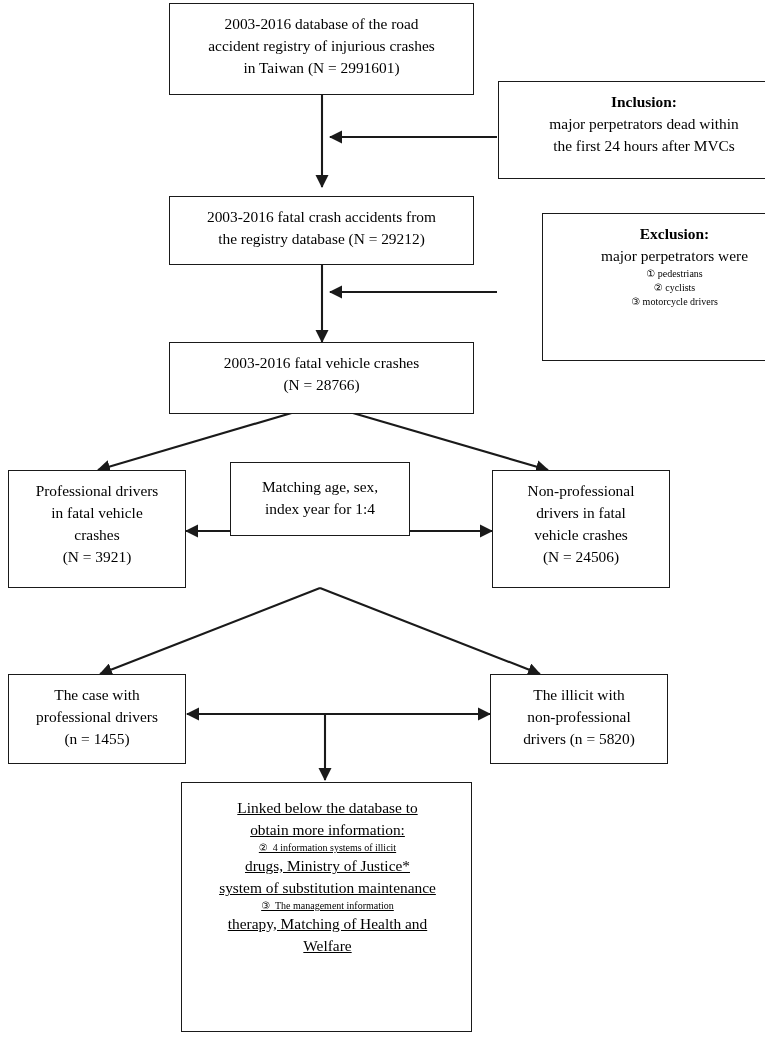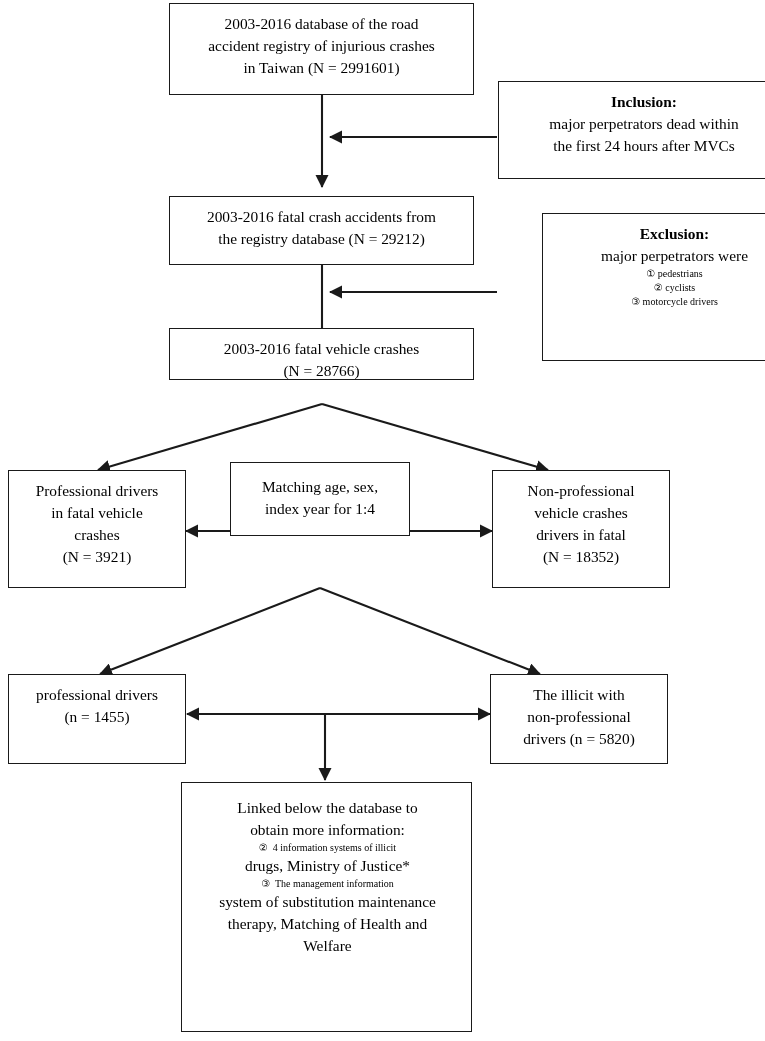--- a/index.html
+++ b/index.html
@@ -115,21 +115,21 @@
   <div class="node" style="left:498px; top:213px; width:265px; height:148px;margin-left:44px;">
     <div class="inner">
       <span class="ln bold">Exclusion:</span>
       <span class="ln">major perpetrators were</span>
       <span class="ln circnum">① pedestrians</span>
       <span class="ln circnum">② cyclists</span>
       <span class="ln circnum">③ motorcycle drivers</span>
     </div>
   </div>
 
-  <div class="node" style="left:169px; top:328px; width:305px; height:52px;">
+  <div class="node" style="left:169px; top:342px; width:305px; height:72px;">
     <div class="inner">
       <span class="ln">2003-2016 fatal vehicle crashes</span>
       <span class="ln">(N = 28766)</span>
     </div>
   </div>
 
   <div class="node" style="left:8px; top:470px; width:178px; height:118px;">
     <div class="inner">
       <span class="ln">Professional drivers</span>
       <span class="ln">in fatal vehicle</span>
@@ -141,47 +141,48 @@
   <div class="node" style="left:230px; top:462px; width:180px; height:74px;">
     <div class="inner" style="padding-top:13px;">
       <span class="ln">Matching age, sex,</span>
       <span class="ln">index year for 1:4</span>
     </div>
   </div>
 
   <div class="node" style="left:492px; top:470px; width:178px; height:118px;">
     <div class="inner">
       <span class="ln">Non-professional</span>
+      <span class="ln">drivers in fatal</span>
       <span class="ln">vehicle crashes</span>
-      <span class="ln">drivers in fatal</span>
-      <span class="ln">(N = 18352)</span>
+      <span class="ln">(N = 24506)</span>
     </div>
   </div>
 
   <div class="node" style="left:8px; top:674px; width:178px; height:90px;">
     <div class="inner">
+      <span class="ln">The case with</span>
       <span class="ln">professional drivers</span>
       <span class="ln">(n = 1455)</span>
     </div>
   </div>
 
   <div class="node" style="left:490px; top:674px; width:178px; height:90px;">
     <div class="inner">
       <span class="ln">The illicit with</span>
       <span class="ln">non-professional</span>
       <span class="ln">drivers (n = 5820)</span>
     </div>
   </div>
 
   <div class="node" style="left:181px; top:782px; width:291px; height:250px;">
-    <div class="inner" style="padding-top:14px; padding-left:15px;">
+    <div class="inner" style="padding-top:14px; padding-left:15px;text-decoration:underline;">
       <span class="ln">Linked below the database to</span>
       <span class="ln">obtain more information:</span>
       <span class="ln circnum">②  4 information systems of illicit</span>
       <span class="ln">drugs, Ministry of Justice*</span>
+      <span class="ln">system of substitution maintenance</span>
       <span class="ln circnum">③  The management information</span>
-      <span class="ln">system of substitution maintenance</span>
       <span class="ln">therapy, Matching of Health and</span>
       <span class="ln">Welfare</span>
     </div>
   </div>
 
 </div>
 
 </body></html>

